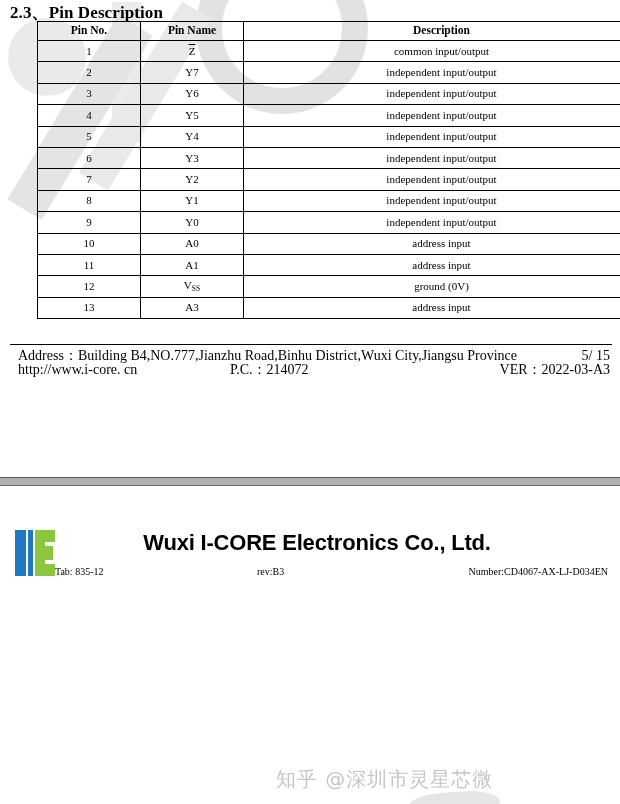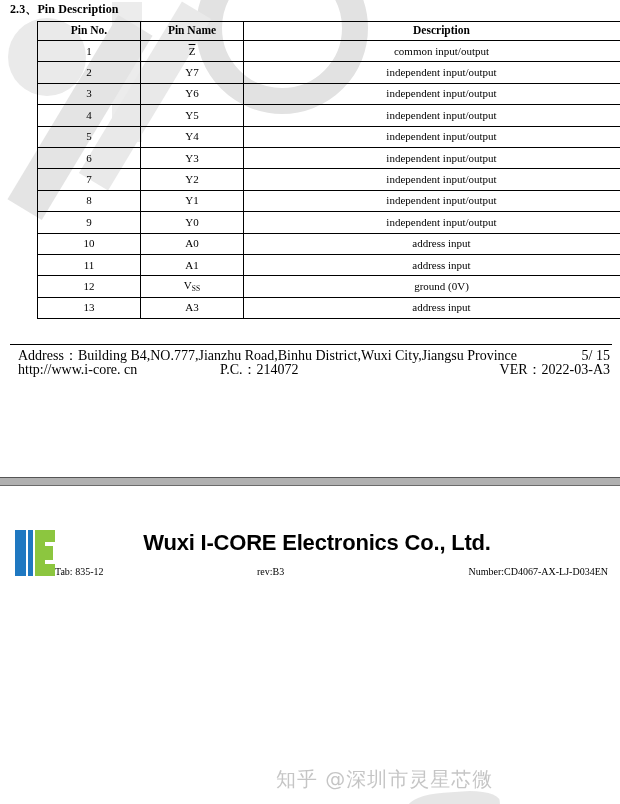--- a/index.html
+++ b/index.html
@@ -63,21 +63,21 @@
     left: 112px; top: 2px;
     width: 30px; height: 140px;
     background: #ececec;
   }
 
   
   .section-heading {
     position: absolute;
     left: 10px;
     top: 1px;
-    font-size: 12px;
+    font-size: 17px;
     font-weight: bold;
     letter-spacing: 0.1px;
     z-index: 3;
     white-space: nowrap;
   }
 
   
   table.pin-table {
     border-collapse: collapse;
     table-layout: fixed;
@@ -132,21 +132,21 @@
     padding-top: 2px;
     font-size: 14px;
     line-height: 1.35;
   }
   .footer-row {
     position: relative;
     height: 14px;
     white-space: nowrap;
   }
   .footer-left  { position: absolute; left: 8px;  top: 0; }
-  .footer-mid   { position: absolute; left: 210px; top: 0; }
+  .footer-mid   { position: absolute; left: 220px; top: 0; }
   .footer-right { position: absolute; right: 2px; top: 0; }
 
   
   #page-gap {
     position: absolute;
     left: 0; top: 470px;
     width: 620px; height: 40px;
     background: #ffffff;
   }
   #page-separator {

